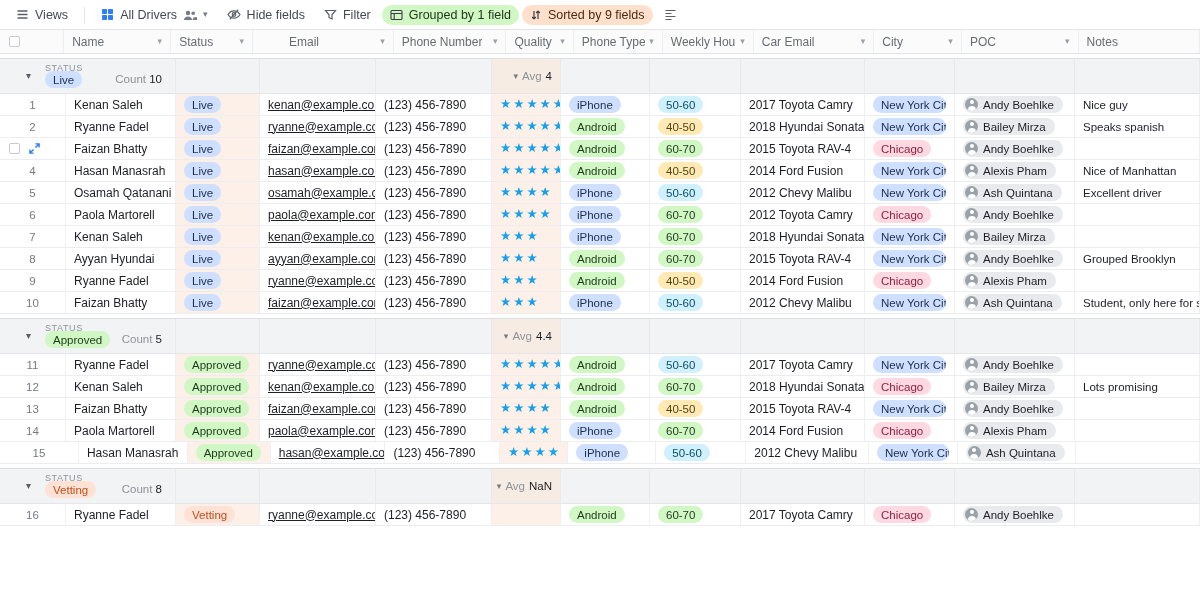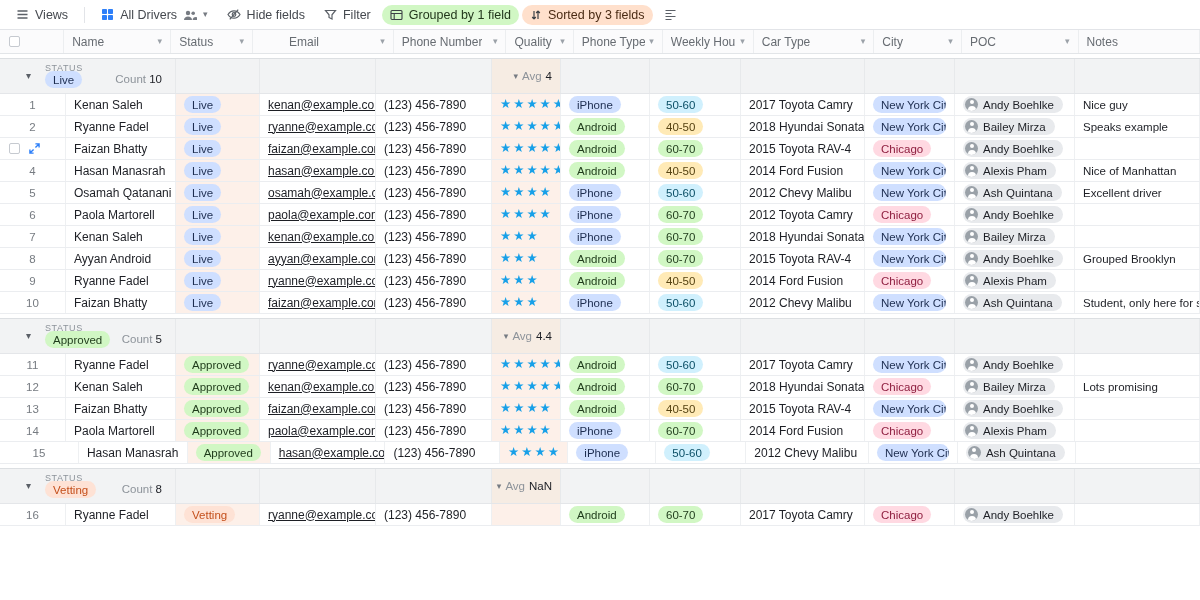--- a/index.html
+++ b/index.html
@@ -130,21 +130,21 @@
           </svg>
         </span>
       <span>Grouped by 1 field</span>
     </div>
     <div class="tb-item pill-sort">
       <span>
           <svg width="12" height="12" viewBox="0 0 12 12" fill="none" stroke="#3c4046" stroke-width="1.2">
             <path d="M4 2v8M4 10L2.2 8M4 10l1.8-2M8 10V2M8 2L6.2 4M8 2l1.8 2"></path>
           </svg>
         </span>
-      <span>Sorted by 3 fields</span>
+      <span>Sorted by 9 fields</span>
     </div>
     <div class="tb-item">
       <span>
           <svg width="13" height="12" viewBox="0 0 13 12" fill="none" stroke="#5b6067" stroke-width="1.2">
             <path d="M1.5 1.5h10M1.5 4.5h6M1.5 7.5h10M1.5 10.5h6"></path>
           </svg>
         </span>
     </div>
   </div>
 
@@ -175,21 +175,21 @@
         </div>
         <div class="ch-cell" style="width: 89px;">
           <span class="ch-label">Phone Type</span>
           <span class="ch-caret">▾</span>
         </div>
         <div class="ch-cell" style="width: 91px;">
           <span class="ch-label">Weekly Hours</span>
           <span class="ch-caret">▾</span>
         </div>
         <div class="ch-cell" style="width: 124px;">
-          <span class="ch-label">Car Type</span>
+          <span class="ch-label">Car Email</span>
           <span class="ch-caret">▾</span>
         </div>
         <div class="ch-cell" style="width: 90px;">
           <span class="ch-label">City</span>
           <span class="ch-caret">▾</span>
         </div>
         <div class="ch-cell" style="width: 120px;">
           <span class="ch-label">POC</span>
           <span class="ch-caret">▾</span>
         </div>
@@ -293,21 +293,21 @@
             <div class="cell" style="width: 90px;">
               <span class="chip" style="background: rgb(207, 223, 255); color: rgb(29, 45, 80);">New York City</span>
             </div>
             <div class="cell" style="width: 120px;">
               <span class="poc-pill">
                 <span class="avatar"></span>
                 <span>Bailey Mirza</span>
               </span>
             </div>
             <div class="cell" style="width: 125px;">
-              <span class="notes-text">Speaks example</span>
+              <span class="notes-text">Speaks spanish</span>
             </div>
           </div>
           <div class="row">
             <div class="cell rownum special" style="width: 66px;">
               <span class="checkbox"></span>
               <span class="expand">
                 <svg width="11" height="11" viewBox="0 0 12 12" fill="none" stroke="#2d7ff9" stroke-width="1.5">
                   <path d="M7 1h4v4M11 1L7 5M5 11H1V7M1 11l4-4"></path>
                 </svg>
               </span>
@@ -505,21 +505,21 @@
                 <span>Bailey Mirza</span>
               </span>
             </div>
             <div class="cell" style="width: 125px;"></div>
           </div>
           <div class="row">
             <div class="cell rownum" style="width: 66px;">
               <span>8</span>
             </div>
             <div class="cell" style="width: 110px;">
-              <span>Ayyan Android</span>
+              <span>Ayyan Hyundai</span>
             </div>
             <div class="cell tint" style="width: 84px;">
               <span class="chip" style="background: rgb(207, 223, 255); color: rgb(29, 45, 80);">Live</span>
             </div>
             <div class="cell" style="width: 116px;">
               <span class="email">ayyan@example.com</span>
             </div>
             <div class="cell" style="width: 116px;">
               <span>(123) 456-7890</span>
             </div>

